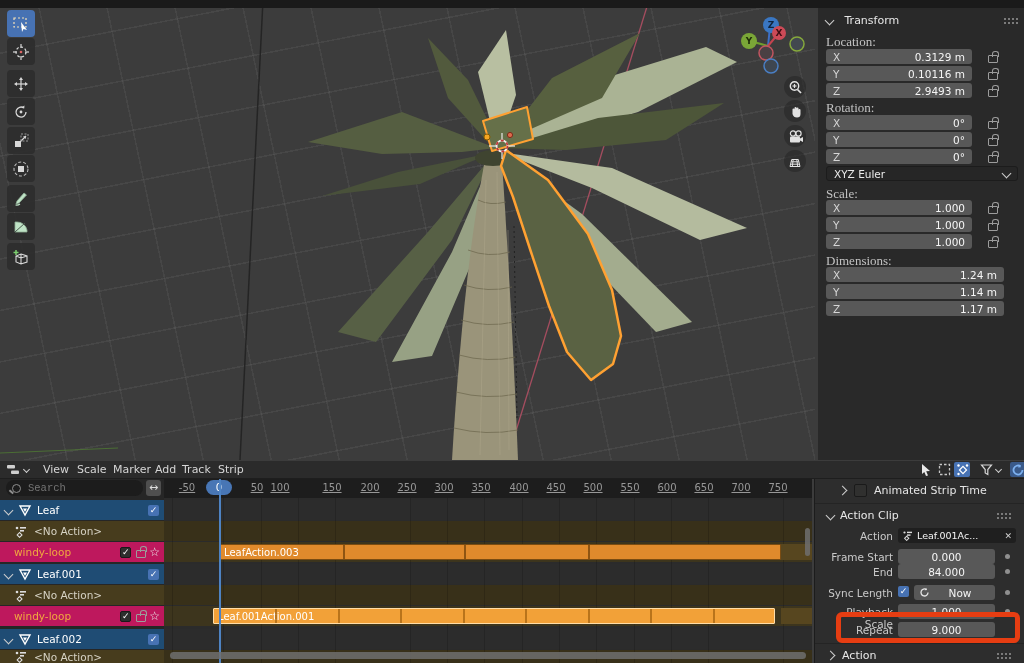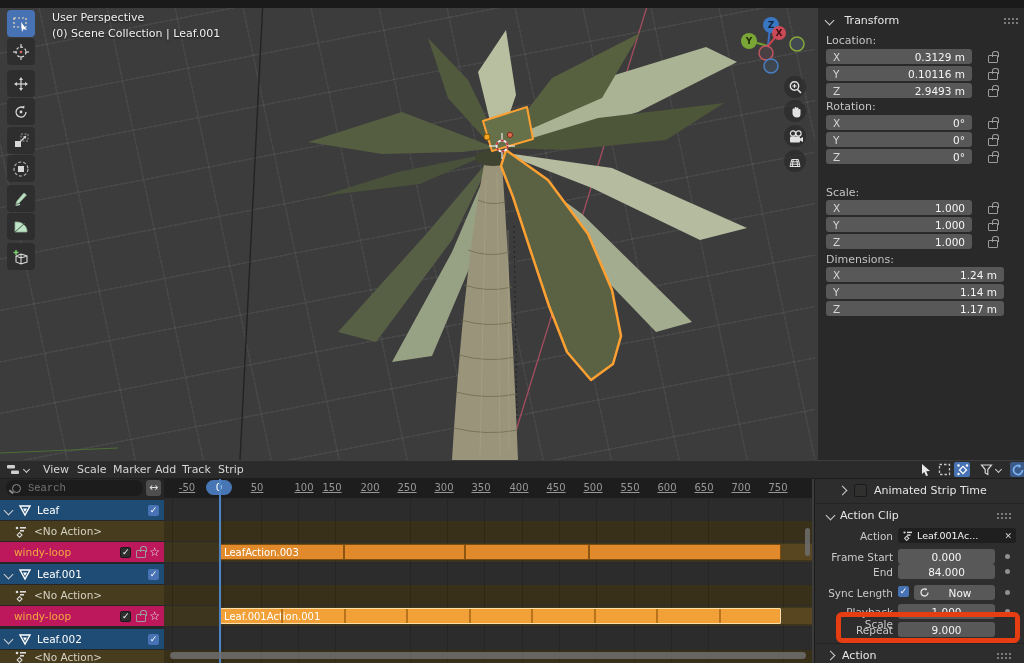--- a/index.html
+++ b/index.html
@@ -17,21 +17,21 @@
   
   .tbtn{left:7px;width:28px;height:27px;background:#2c2c2cE6;border-radius:4px;z-index:6;
         display:flex;align-items:center;justify-content:center;}
   .tbtn.active{background:#4772b3;}
   
   .navbtn{width:22px;height:22px;border-radius:50%;background:rgba(37,37,37,.55);z-index:6;
           display:flex;align-items:center;justify-content:center;}
   
   #nsidebar{left:818px;top:8px;width:206px;height:452px;background:rgba(40,40,40,.94);z-index:10;}
   .ph-title{font-size:11px;color:#e6e6e6;}
-  .sublabel{color:#c3c3c3;font-size:11px;}
+  .sublabel{color:#c3c3c3;font-size:13px;font-family:Liberation Serif, serif;}
   .frow{position:absolute;height:15px;background:#585858;border-radius:3px;display:flex;align-items:center;
         padding:0 7px;box-sizing:border-box;font-size:10.5px;}
   .frow .ax{color:#d6d6d6;}
   .frow .val{margin-left:auto;color:#f5f5f5;}
   .lockw{position:absolute;width:14px;height:14px;}
   .lock{position:absolute;left:2px;top:6px;width:8px;height:6px;border:1px solid #9c9c9c;border-radius:1px;}
   .lock:before{content:'';position:absolute;left:3px;top:-5px;width:5px;height:5px;border:1px solid #9c9c9c;
                border-bottom:none;border-radius:3px 3px 0 0;}
   .chevD{display:inline-block;width:6px;height:6px;border-right:1.5px solid #cfcfcf;border-bottom:1.5px solid #cfcfcf;
          transform:rotate(45deg);}
@@ -135,24 +135,20 @@
     <g>
       <line x1="502" y1="133" x2="502" y2="140" stroke="#e8e8e8" stroke-width="1.2"></line>
       <line x1="502" y1="152" x2="502" y2="159" stroke="#e8e8e8" stroke-width="1.2"></line>
       <line x1="489" y1="146" x2="496" y2="146" stroke="#e8e8e8" stroke-width="1.2"></line>
       <line x1="508" y1="146" x2="515" y2="146" stroke="#e8e8e8" stroke-width="1.2"></line>
       <circle cx="502" cy="146" r="5.5" fill="none" stroke="#efefef" stroke-width="1.8"></circle>
       <circle cx="502" cy="146" r="5.5" fill="none" stroke="#c23838" stroke-width="1.8" stroke-dasharray="3,3"></circle>
     </g>
   </svg>
 
-  <div id="vp-header" class="a">
-    <div>User Perspective</div>
-    <div>(0) Scene Collection | Leaf.001</div>
-  </div>
 
   <div class="tbtn active a" style="top:10px">
     <svg width="18" height="18">
           <rect x="2" y="3" width="12" height="9" fill="none" stroke="#f3e0b8" stroke-width="1.2" stroke-dasharray="2,2"></rect>
           <path d="M9 7 L15 15 L11.5 14 L10 17 Z" fill="#fff"></path>
         </svg>
   </div>
   <div class="tbtn a" style="top:38px">
     <svg width="18" height="18">
           <circle cx="9" cy="9" r="5" fill="none" stroke="#d8d8d8" stroke-width="1.2" stroke-dasharray="2.5,2"></circle>
@@ -300,20 +296,24 @@
   <div class="lockw" style="left:168px;top:107px">
         <span class="lock"></span>
       </div>
   <div class="lockw" style="left:168px;top:124px">
         <span class="lock"></span>
       </div>
   <div class="lockw" style="left:168px;top:141px">
         <span class="lock"></span>
       </div>
 
+  <div class="dropdown" style="left:8px;top:158px;width:192px">
+    <span>XYZ Euler</span>
+    <span class="chevD" style="margin-left:auto"></span>
+  </div>
 
   <div class="a sublabel" style="left:8px;top:178px">Scale:</div>
   <div class="frow" style="left:8px;top:192px;width:146px">
         <span class="ax">X</span>
         <span class="val">1.000</span>
       </div>
   <div class="frow" style="left:8px;top:209px;width:146px">
         <span class="ax">Y</span>
         <span class="val">1.000</span>
       </div>
@@ -468,21 +468,21 @@
           <rect x="3.8" y="8.2" width="3.4" height="3.4" transform="rotate(45 5.5 10)" fill="none" stroke="#ddd" stroke-width="1.1"></rect>
         </svg>
     <span style="margin-left:6px;font-size:10.5px">&lt;No Action&gt;</span>
   </div>
 </div>
 
 <div id="lanes" class="a">
   <div id="ruler">
     <span class="tick" style="left:23px">-50</span>
     <span class="tick" style="left:93px">50</span>
-    <span class="tick" style="left:140px">100</span>
+    <span class="tick" style="left:116px">100</span>
     <span class="tick" style="left:168px">150</span>
     <span class="tick" style="left:206px">200</span>
     <span class="tick" style="left:243px">250</span>
     <span class="tick" style="left:280px">300</span>
     <span class="tick" style="left:317px">350</span>
     <span class="tick" style="left:355px">400</span>
     <span class="tick" style="left:392px">450</span>
     <span class="tick" style="left:429px">500</span>
     <span class="tick" style="left:466px">550</span>
     <span class="tick" style="left:503px">600</span>
@@ -503,21 +503,21 @@
 
   <div class="tail" style="left:617px;top:66px;width:31px"></div>
   <div class="tail" style="left:617px;top:130px;width:31px"></div>
 
   <div class="strip" style="left:55px;top:66px;width:562px;background:#e08a2c;border:1px solid #7a4c12;padding-left:4px">
     <span>LeafAction.003</span>
     <span class="sdiv" style="left:123px;background:rgba(115,66,10,.75)"></span>
     <span class="sdiv" style="left:244px;background:rgba(115,66,10,.75)"></span>
     <span class="sdiv" style="left:368px;background:rgba(115,66,10,.75)"></span>
   </div>
-  <div class="strip" style="left:55px;top:130px;width:562px;background:#f2a138;border:1.5px solid #ffdda8;padding-left:4px">
+  <div class="strip" style="left:49px;top:130px;width:562px;background:#f2a138;border:1.5px solid #ffdda8;padding-left:4px">
     <span>Leaf.001Action.001</span>
     <span class="sdiv" style="left:61px;background:rgba(170,105,20,.8)"></span>
     <span class="sdiv" style="left:124px;background:rgba(170,105,20,.8)"></span>
     <span class="sdiv" style="left:186px;background:rgba(170,105,20,.8)"></span>
     <span class="sdiv" style="left:249px;background:rgba(170,105,20,.8)"></span>
     <span class="sdiv" style="left:311px;background:rgba(170,105,20,.8)"></span>
     <span class="sdiv" style="left:374px;background:rgba(170,105,20,.8)"></span>
     <span class="sdiv" style="left:436px;background:rgba(170,105,20,.8)"></span>
     <span class="sdiv" style="left:499px;background:rgba(170,105,20,.8)"></span>
   </div>

